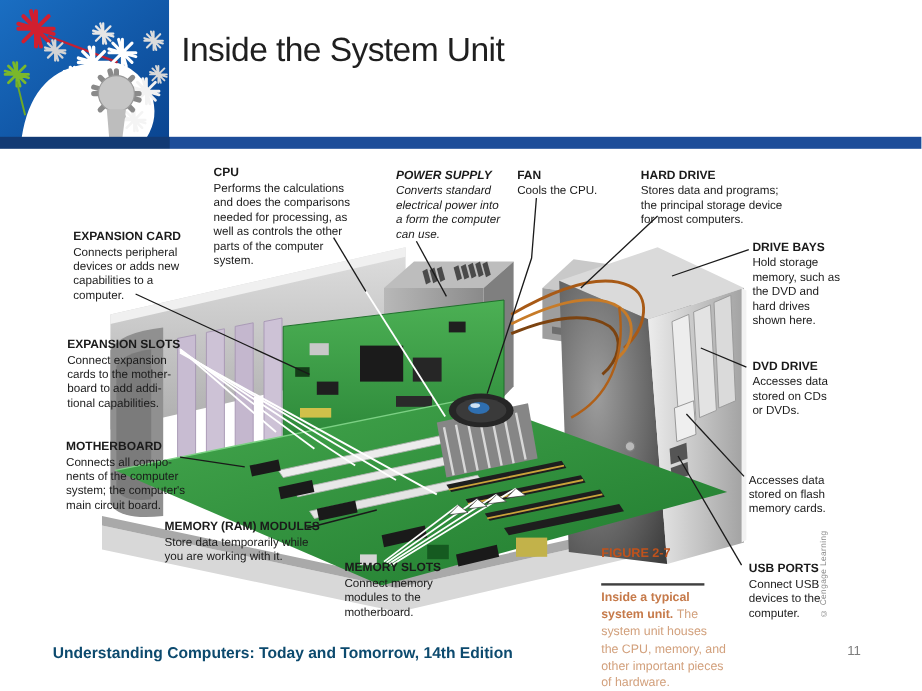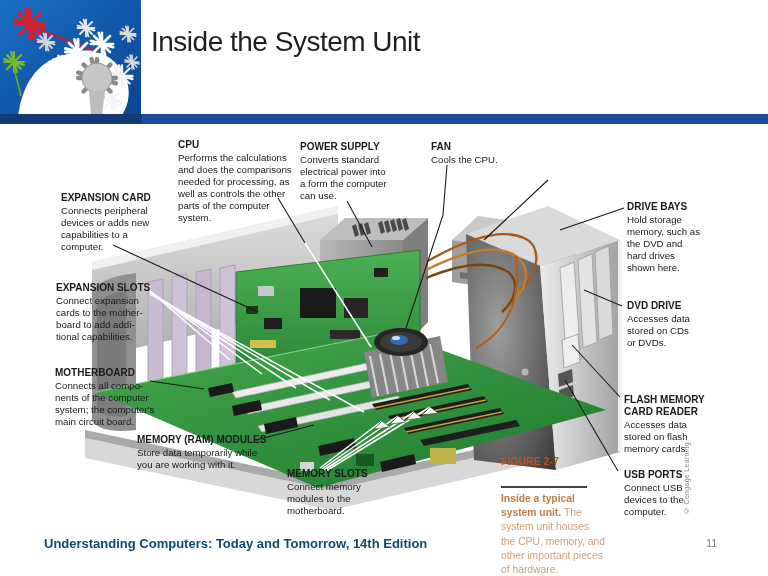--- a/index.html
+++ b/index.html
@@ -258,30 +258,36 @@
 
   <div class="callout" style="left:178px;top:139px;width:122px;">
     <div class="ct">CPU</div>
     <div class="cb">Performs the calculations
 and does the comparisons
 needed for processing, as
 well as controls the other
 parts of the computer
 system.</div>
   </div>
-  <div class="callout" style="left:300px;top:141px;width:104px;">
+  <div class="callout" style="left:330px;top:141px;width:104px;font-style:italic;">
     <div class="ct">POWER SUPPLY</div>
     <div class="cb">Converts standard
 electrical power into
 a form the computer
 can use.</div>
   </div>
   <div class="callout" style="left:431px;top:141px;width:90px;">
     <div class="ct">FAN</div>
     <div class="cb">Cools the CPU.</div>
+  </div>
+  <div class="callout" style="left:534px;top:141px;width:140px;">
+    <div class="ct">HARD DRIVE</div>
+    <div class="cb">Stores data and programs;
+the principal storage device
+for most computers.</div>
   </div>
   <div class="callout" style="left:61px;top:192px;width:112px;">
     <div class="ct">EXPANSION CARD</div>
     <div class="cb">Connects peripheral
 devices or adds new
 capabilities to a
 computer.</div>
   </div>
   <div class="callout" style="left:56px;top:282px;width:100px;">
     <div class="ct">EXPANSION SLOTS</div>
@@ -316,22 +322,20 @@
 hard drives
 shown here.</div>
   </div>
   <div class="callout" style="left:627px;top:300px;width:85px;">
     <div class="ct">DVD DRIVE</div>
     <div class="cb">Accesses data
 stored on CDs
 or DVDs.</div>
   </div>
   <div class="callout" style="left:624px;top:394px;width:88px;">
-    <div class="ct">FLASH MEMORY
-CARD READER</div>
     <div class="cb">Accesses data
 stored on flash
 memory cards.</div>
   </div>
   <div class="callout" style="left:624px;top:469px;width:80px;">
     <div class="ct">USB PORTS</div>
     <div class="cb">Connect USB
 devices to the
 computer.</div>
   </div>

